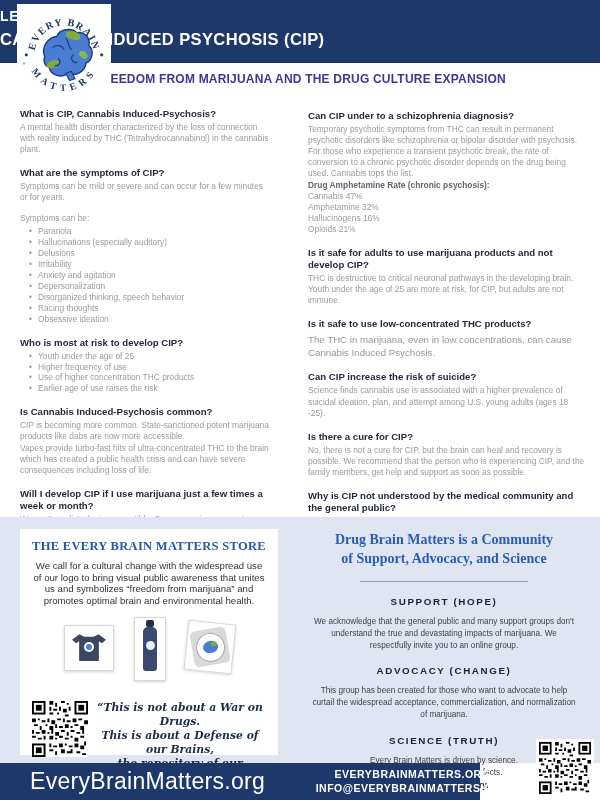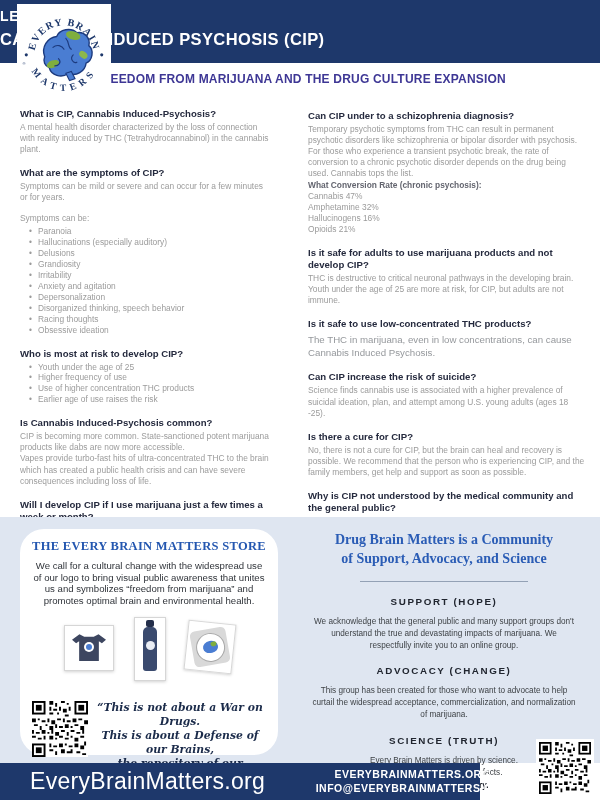--- a/index.html
+++ b/index.html
@@ -35,21 +35,21 @@
   .bullets li{font-size:8.4px;color:#9b9b9b;line-height:1.3;padding-left:9px;position:relative;}
   .bullets li::before{content:"•";position:absolute;left:0;color:#9b9b9b;}
   .rates-title{margin:1px 0 0;font-size:8.4px;font-weight:700;color:#63656f;line-height:1.3;}
   .rate-line{margin:0;font-size:8.4px;color:#9b9b9b;line-height:1.3;}
   .gap-lg{}
 
   
   .bottom-band{position:absolute;left:0;top:517px;width:600px;height:246px;background:#dfe6f1;}
 
   
-  .store-box{position:absolute;left:20px;top:529px;width:258px;height:226px;background:#fff;border-radius:24px;}
+  .store-box{position:absolute;left:20px;top:529px;width:258px;height:226px;background:#fff;}
   .store-title{margin:10px 6px 0;text-align:center;font-family:"Liberation Serif",serif;
                font-weight:700;color:#2457b0;font-size:12.5px;letter-spacing:.3px;}
   .store-body{margin:6px 12px 0;text-align:center;font-size:9.6px;color:#30343a;line-height:1.22;}
   .products{display:flex;justify-content:center;align-items:flex-start;gap:20px;margin-top:10px;height:70px;}
   .frame{background:#fff;border:1px solid #d6d6d6;box-shadow:0 1px 3px rgba(0,0,0,.18);
          display:flex;align-items:center;justify-content:center;}
   .frame-shirt{width:48px;height:44px;margin-top:8px;}
   .tshirt{position:relative;width:34px;height:27px;background:#3d4660;
           clip-path:polygon(22% 0,36% 9%,64% 9%,78% 0,100% 20%,88% 33%,79% 26%,79% 100%,21% 100%,21% 26%,12% 33%,0 20%);}
   .tshirt-logo{position:absolute;left:12px;top:8px;width:10px;height:10px;background:#fff;border-radius:50%;}
@@ -168,21 +168,20 @@
       <p class="a">A mental health disorder characterized by the loss of connection with reality induced by THC (Tetrahydrocannabinol) in the cannabis plant.</p>
     </section>
     <section class="qa">
       <h3 class="q">What are the symptoms of CIP?</h3>
       <p class="a">Symptoms can be mild or severe and can occur for a few minutes or for years.</p>
       <p class="list-intro">Symptoms can be:</p>
       <ul class="bullets">
         <li>Paranoia</li>
         <li>Hallucinations (especially auditory)</li>
         <li>Delusions</li>
-        <li>Grandiosity</li>
         <li>Irritability</li>
         <li>Anxiety and agitation</li>
         <li>Depersonalization</li>
         <li>Disorganized thinking, speech behavior</li>
         <li>Racing thoughts</li>
         <li>Obsessive ideation</li>
       </ul>
     </section>
     <section class="qa">
       <h3 class="q">Who is most at risk to develop CIP?</h3>
@@ -201,21 +200,21 @@
     <section class="qa">
       <h3 class="q">Will I develop CIP if I use marijuana just a few times a week or month?</h3>
       <p class="a">We can't predict who is susceptible. Some experience symptoms after using THC only a few times.</p>
     </section>
   </div>
 
   <div class="col-right">
     <section class="qa">
       <h3 class="q">Can CIP under to a schizophrenia diagnosis?</h3>
       <p class="a">Temporary psychotic symptoms from THC can result in permanent psychotic disorders like schizophrenia or bipolar disorder with psychosis.  For those who experience a transient psychotic break, the rate of conversion to a chronic psychotic disorder depends on the drug being used.  Cannabis tops the list.</p>
-      <p class="rates-title">What Conversion Rate (chronic psychosis):</p>
+      <p class="rates-title">Drug Amphetamine Rate (chronic psychosis):</p>
       <p class="rate-line">Cannabis 47%</p>
       <p class="rate-line">Amphetamine 32%</p>
       <p class="rate-line">Hallucinogens 16%</p>
       <p class="rate-line">Opioids 21%</p>
     </section>
     <section class="qa">
       <h3 class="q">Is it safe for adults to use marijuana products and not develop CIP?</h3>
       <p class="a">THC is destructive to critical neuronal pathways in the developing brain. Youth under the age of 25 are more at risk, for CIP, but adults are not immune.</p>
     </section>
     <section class="qa">

